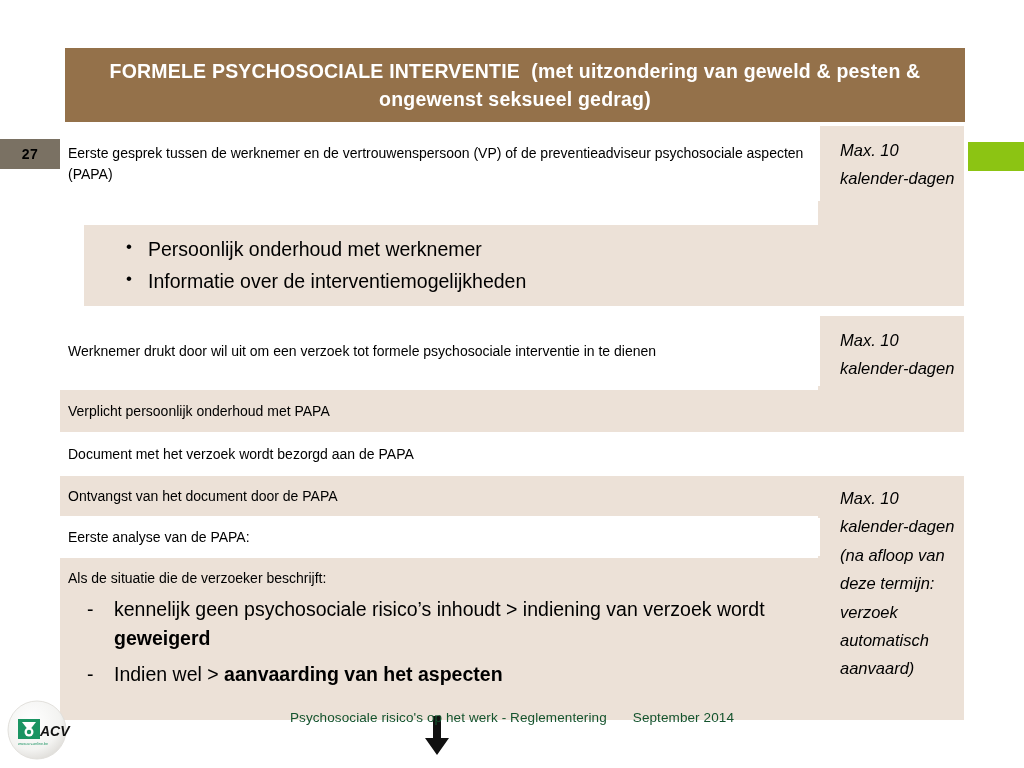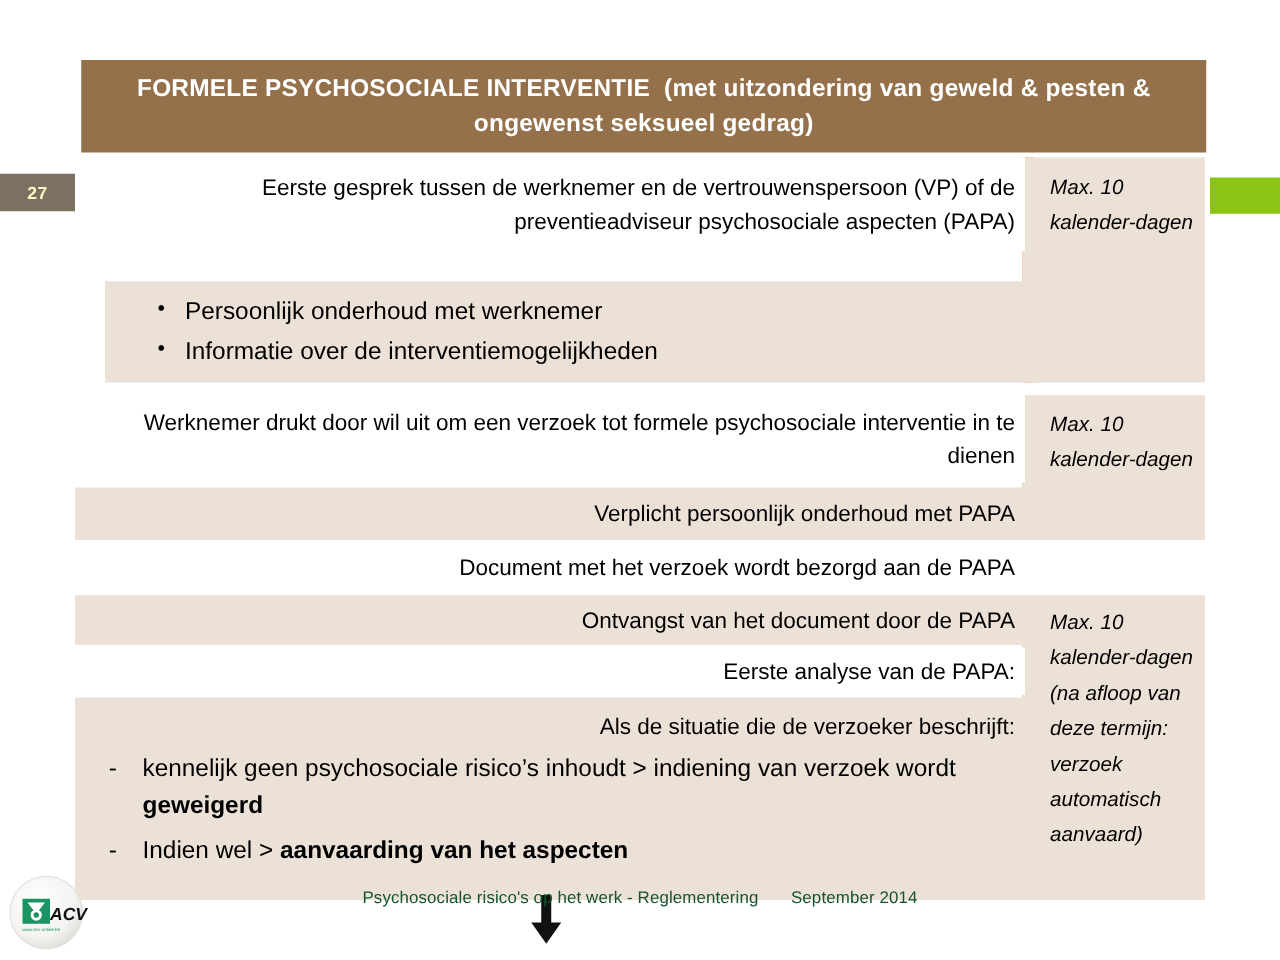--- a/index.html
+++ b/index.html
@@ -17,21 +17,21 @@
   }
 
   
   #slide-badge {
     position: absolute;
     left: 0px;
     top: 139px;
     width: 60px;
     height: 30px;
     background: #7a7163;
-    color: #fef9c3;
+    color: #000000;
     font-size: 14px;
     font-weight: bold;
     display: flex;
     align-items: center;
     justify-content: center;
     letter-spacing: .5px;
   }
 
   
   #green-accent {
@@ -92,22 +92,22 @@
     box-sizing: border-box;
     display: flex;
     flex-direction: column;
     justify-content: center;
     padding: 0 8px;
   }
   .row-main.beige { background: #ece1d7; }
   .row-main.white { background: #ffffff; }
 
   .row-centered {
-    text-align: right;
-    font-size: 18px;
+    text-align: left;
+    font-size: 14px;
     line-height: 1.45;
   }
 
   ul.bullets {
     margin: 0;
     padding: 0 0 0 34px;
     list-style: none;
   }
   ul.bullets li {
     position: relative;

